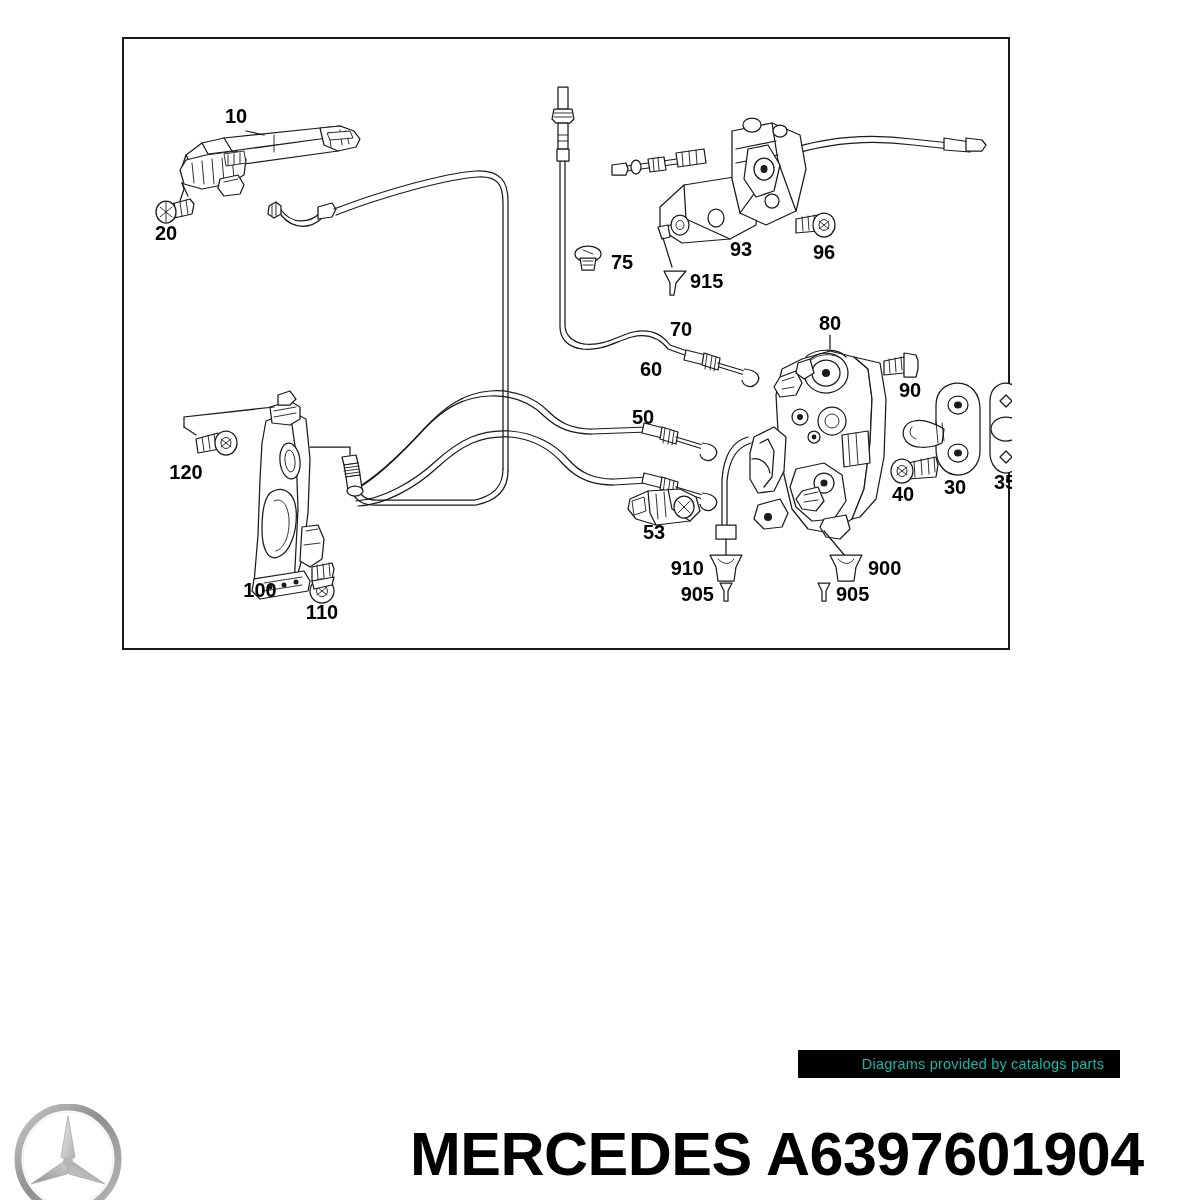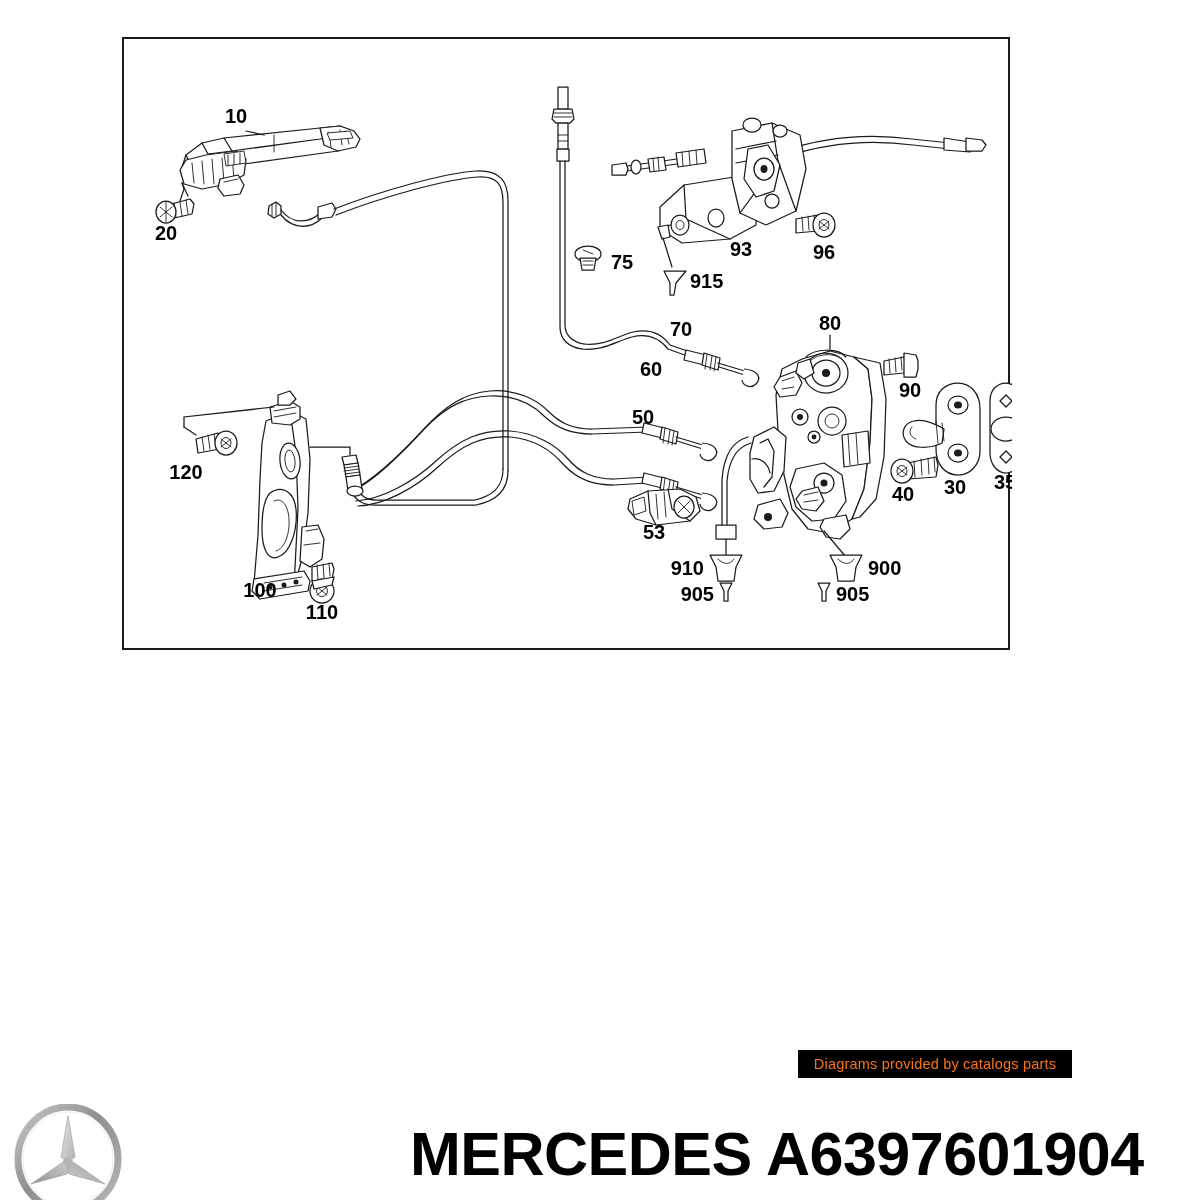--- a/index.html
+++ b/index.html
@@ -23,25 +23,26 @@
     box-sizing:border-box;
   }
   .diagram-svg{position:absolute;left:0;top:0;width:888px;height:613px;}
 
   
   .watermark{
     position:absolute;
     left:798px;top:1034px;
     width:274px;height:28px;
     background:#000000;
-    color:#f97316;
+    color:#14b8a6;
     font-size:14.5px;
     letter-spacing:.2px;
     display:flex;align-items:center;justify-content:center;
     font-family:"Liberation Sans", sans-serif;
+    padding-left:48px;
   }
 
   
   .bottom-bar{
     position:absolute;
     left:0;top:1080px;
     width:1200px;height:120px;
     background:#ffffff;
     display:flex;align-items:center;
   }

